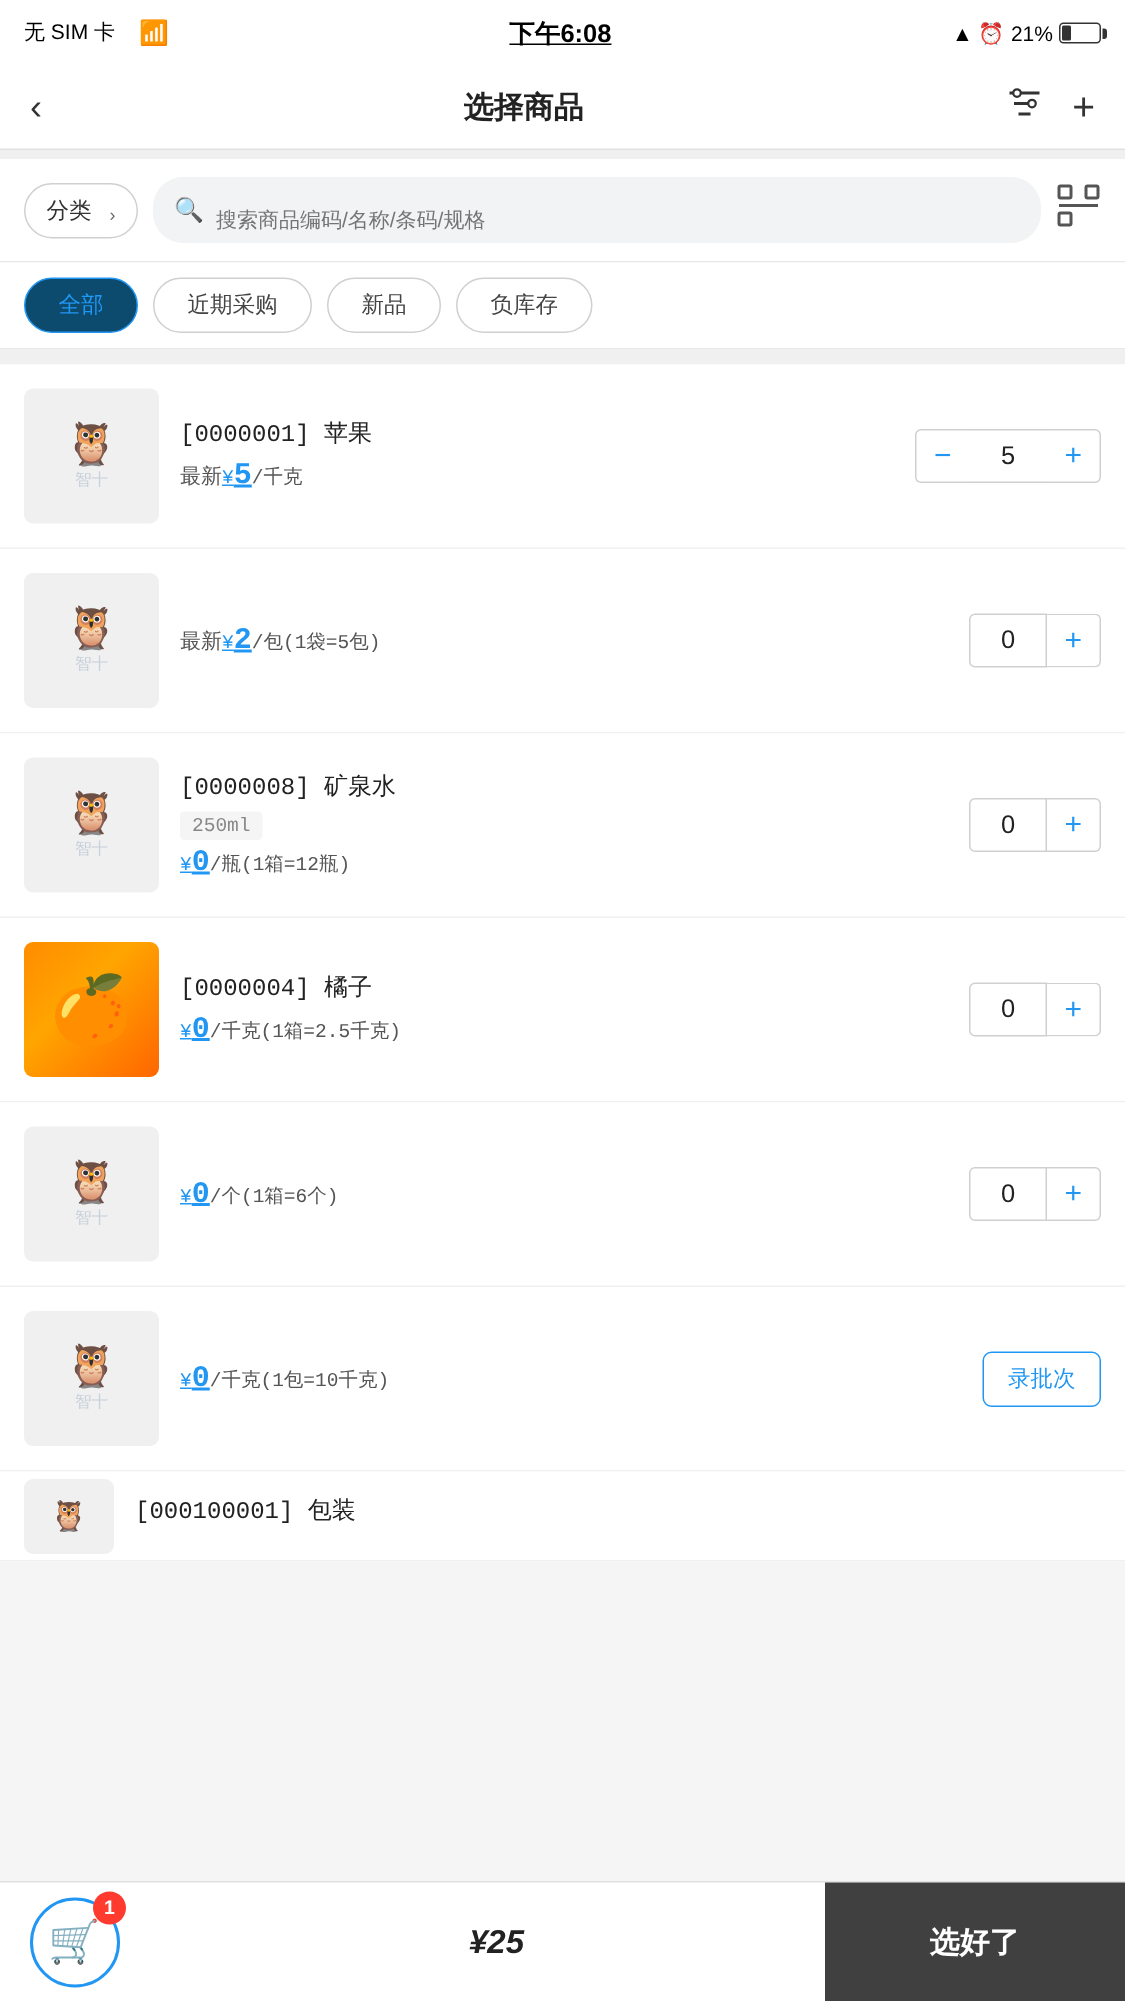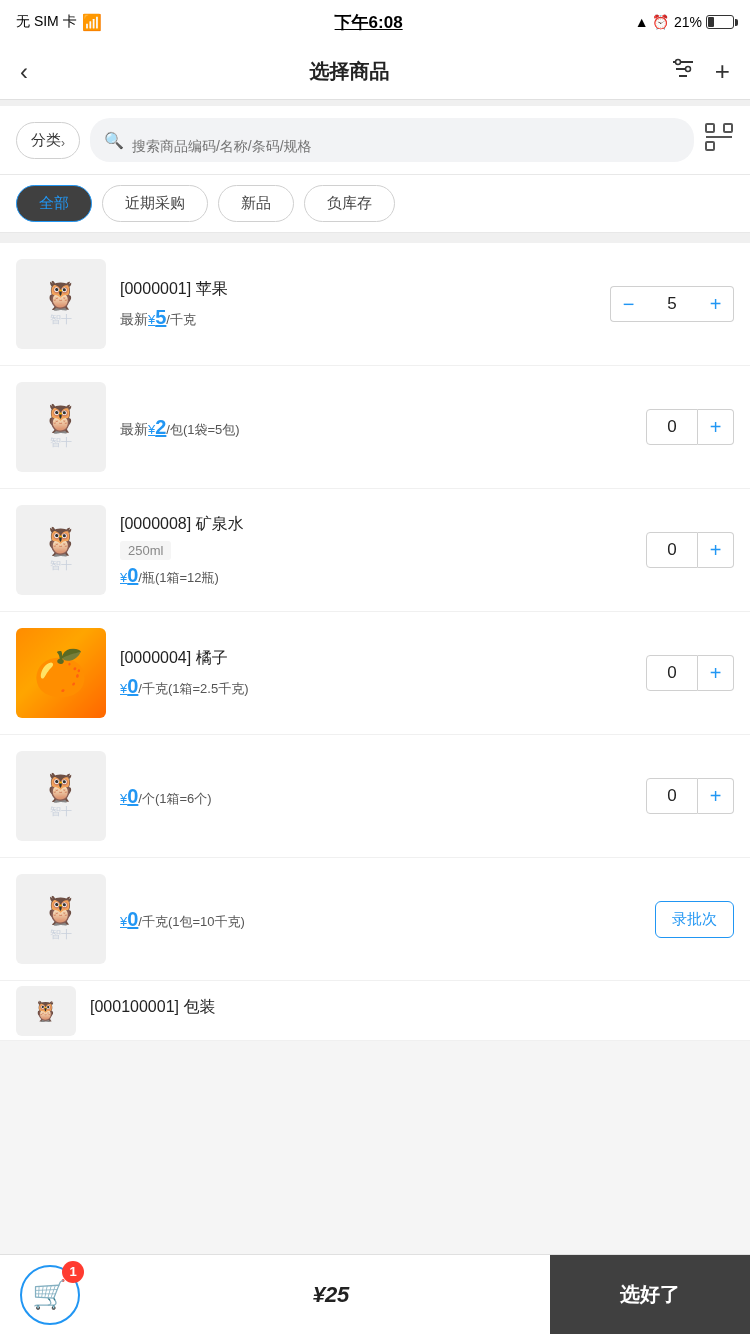--- a/index.html
+++ b/index.html
@@ -10,21 +10,21 @@
     .status-bar {
       background: #fff;
       height: 44px;
       display: flex;
       align-items: center;
       justify-content: space-between;
       padding: 0 16px;
       font-size: 15px;
       font-weight: 500;
     }
-    .status-left { display: flex; align-items: center; gap: 6px; font-size: 14px; }
+    .status-left { display: flex; align-items: center; gap: 16px; font-size: 14px; }
     .status-center { font-size: 17px; font-weight: 600; text-decoration: underline; }
     .status-right { display: flex; align-items: center; gap: 4px; font-size: 14px; }
     .wifi-icon { font-size: 16px; }
     .battery { display: inline-block; width: 28px; height: 14px; border: 1.5px solid #333; border-radius: 3px; position: relative; }
     .battery::after { content: ''; position: absolute; right: -5px; top: 3px; width: 3px; height: 7px; background: #333; border-radius: 0 2px 2px 0; }
     .battery-fill { position: absolute; left: 1px; top: 1px; bottom: 1px; width: 22%; background: #333; border-radius: 1px; }
 
     
     .nav-bar {
       background: #fff;
@@ -49,21 +49,21 @@
       background: #fff;
       padding: 12px 16px;
       display: flex;
       align-items: center;
       gap: 10px;
       border-bottom: 1px solid #e8e8e8;
     }
     .category-btn {
       display: flex;
       align-items: flex-end;
-      gap: 0;
+      gap: 12px;
       border: 1px solid #d0d0d0;
       border-radius: 20px;
       padding: 8px 14px;
       font-size: 15px;
       color: #333;
       background: #fff;
       white-space: nowrap;
       cursor: pointer;
     }
     .category-btn .chevron { font-size: 12px; color: #666; }
@@ -102,21 +102,21 @@
       border-radius: 20px;
       padding: 8px 22px;
       font-size: 15px;
       color: #444;
       background: #fff;
       cursor: pointer;
     }
     .tab.active {
       border-color: #2196F3;
       color: #2196F3;
-      background: #404040;
+      background: #0c4a6e;
       text-align: center;
     }
 
     
     .section-divider { height: 10px; background: #f0f0f0; }
 
     
     .product-list { background: #fff; }
     .product-item {
       display: flex;
@@ -148,21 +148,21 @@
     .owl-logo {
       font-size: 28px;
       color: #c8d0dc;
       line-height: 1;
     }
     .owl-text {
       font-size: 11px;
       color: #c8d0dc;
       margin-top: 2px;
     }
-    .product-info { flex: 1; min-width: 0; }
+    .product-info { flex: 1; min-width: 0; font-family: Liberation Mono, monospace; }
     .product-name { font-size: 16px; color: #222; font-weight: 500; margin-bottom: 6px; }
     .product-spec { font-size: 13px; color: #888; margin-bottom: 4px; background: #f5f5f5; display: inline-block; padding: 2px 8px; border-radius: 3px; }
     .product-price { display: flex; align-items: baseline; gap: 0; font-size: 14px; color: #555; flex-wrap: wrap; }
     .price-label { color: #555; font-size: 14px; }
     .price-big { color: #2196F3; font-size: 20px; font-weight: 600; text-decoration: underline; }
     .price-deco { color: #2196F3; font-size: 13px; text-decoration: underline; }
     .price-suffix { color: #555; font-size: 13px; }
 
     
     .qty-control {

